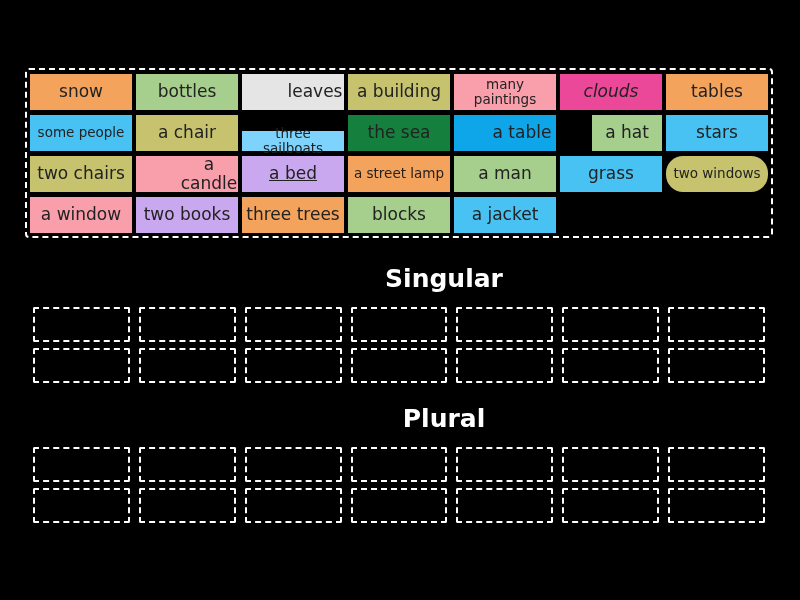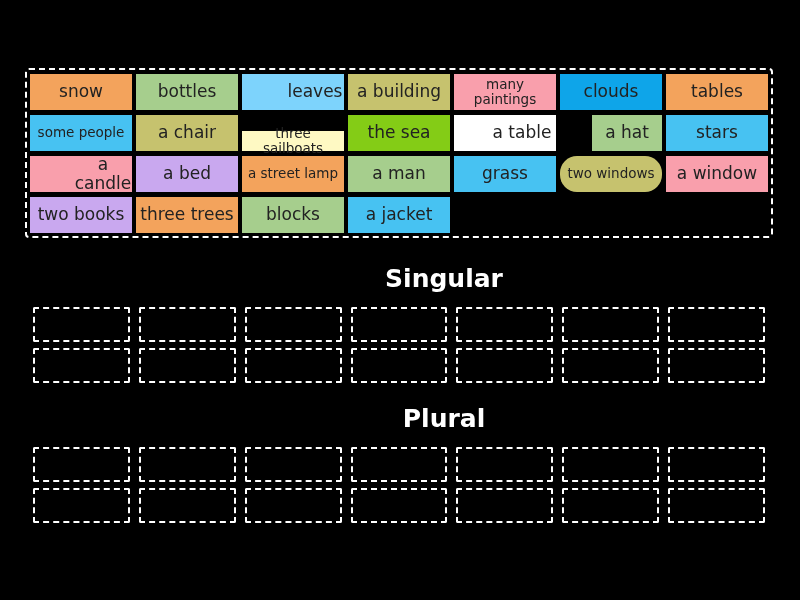--- a/index.html
+++ b/index.html
@@ -75,36 +75,37 @@
   }
 </style>
 </head>
 <body>
 
 <div class="stage">
 
   <div class="tray" id="tile-tray">
       <div class="tile" style="background: rgb(243, 163, 92);">snow</div>
       <div class="tile" style="background: rgb(166, 206, 141);">bottles</div>
-      <div class="tile" style="background: #7dd3fc; padding-left: 44px;">leaves</div>
+      <div class="tile" style="background: #e5e5e5; padding-left: 44px;">leaves</div>
       <div class="tile" style="background: rgb(198, 194, 110);">a building</div>
       <div class="tile small" style="background: rgb(249, 159, 172);">many
 paintings</div>
-      <div class="tile" style="background: #0ea5e9;">clouds</div>
+      <div class="tile" style="background: #ec4899; font-style: italic;">clouds</div>
       <div class="tile" style="background: rgb(243, 163, 92);">tables</div>
       <div class="tile small" style="background: rgb(71, 194, 242);">some people</div>
       <div class="tile" style="background: rgb(198, 194, 110);">a chair</div>
-      <div class="tile small" style="background: #fef9c3; margin-top: 16px;">three
+      <div class="tile small" style="background: #7dd3fc; margin-top: 16px;">three
 sailboats</div>
-      <div class="tile" style="background: #84cc16;">the sea</div>
-      <div class="tile" style="background: #ffffff; padding-left: 34px;">a table</div>
+      <div class="tile" style="background: #15803d;">the sea</div>
+      <div class="tile" style="background: #0ea5e9; padding-left: 34px;">a table</div>
       <div class="tile" style="background: rgb(166, 206, 141); margin-left: 32px;">a hat</div>
       <div class="tile" style="background: rgb(71, 194, 242); text-align: right;">stars</div>
+      <div class="tile" style="background: rgb(198, 194, 110);">two chairs</div>
       <div class="tile" style="background: rgb(249, 159, 172); padding-left: 44px;">a candle</div>
-      <div class="tile" style="background: rgb(201, 168, 239);">a bed</div>
+      <div class="tile" style="background: rgb(201, 168, 239); text-decoration: underline;">a bed</div>
       <div class="tile small" style="background: rgb(243, 163, 92);">a street lamp</div>
       <div class="tile" style="background: rgb(166, 206, 141);">a man</div>
       <div class="tile" style="background: rgb(71, 194, 242);">grass</div>
       <div class="tile small" style="background: rgb(198, 194, 110); border-radius: 17px;">two windows</div>
       <div class="tile" style="background: rgb(249, 159, 172);">a window</div>
       <div class="tile" style="background: rgb(201, 168, 239);">two books</div>
       <div class="tile" style="background: rgb(243, 163, 92);">three trees</div>
       <div class="tile" style="background: rgb(166, 206, 141);">blocks</div>
       <div class="tile" style="background: rgb(71, 194, 242);">a jacket</div>
     </div>

